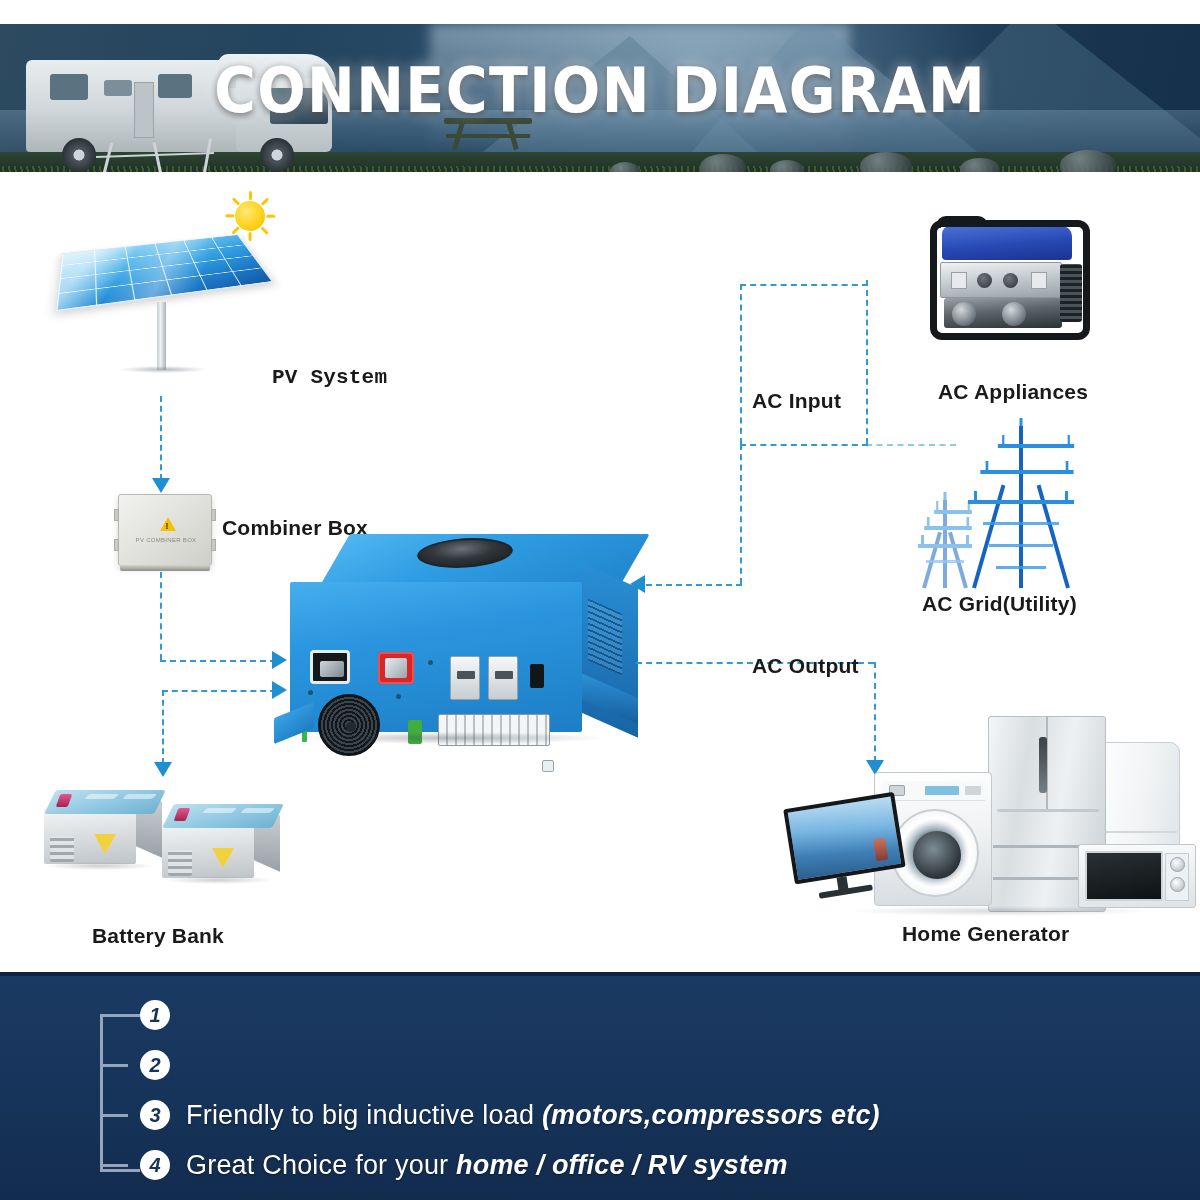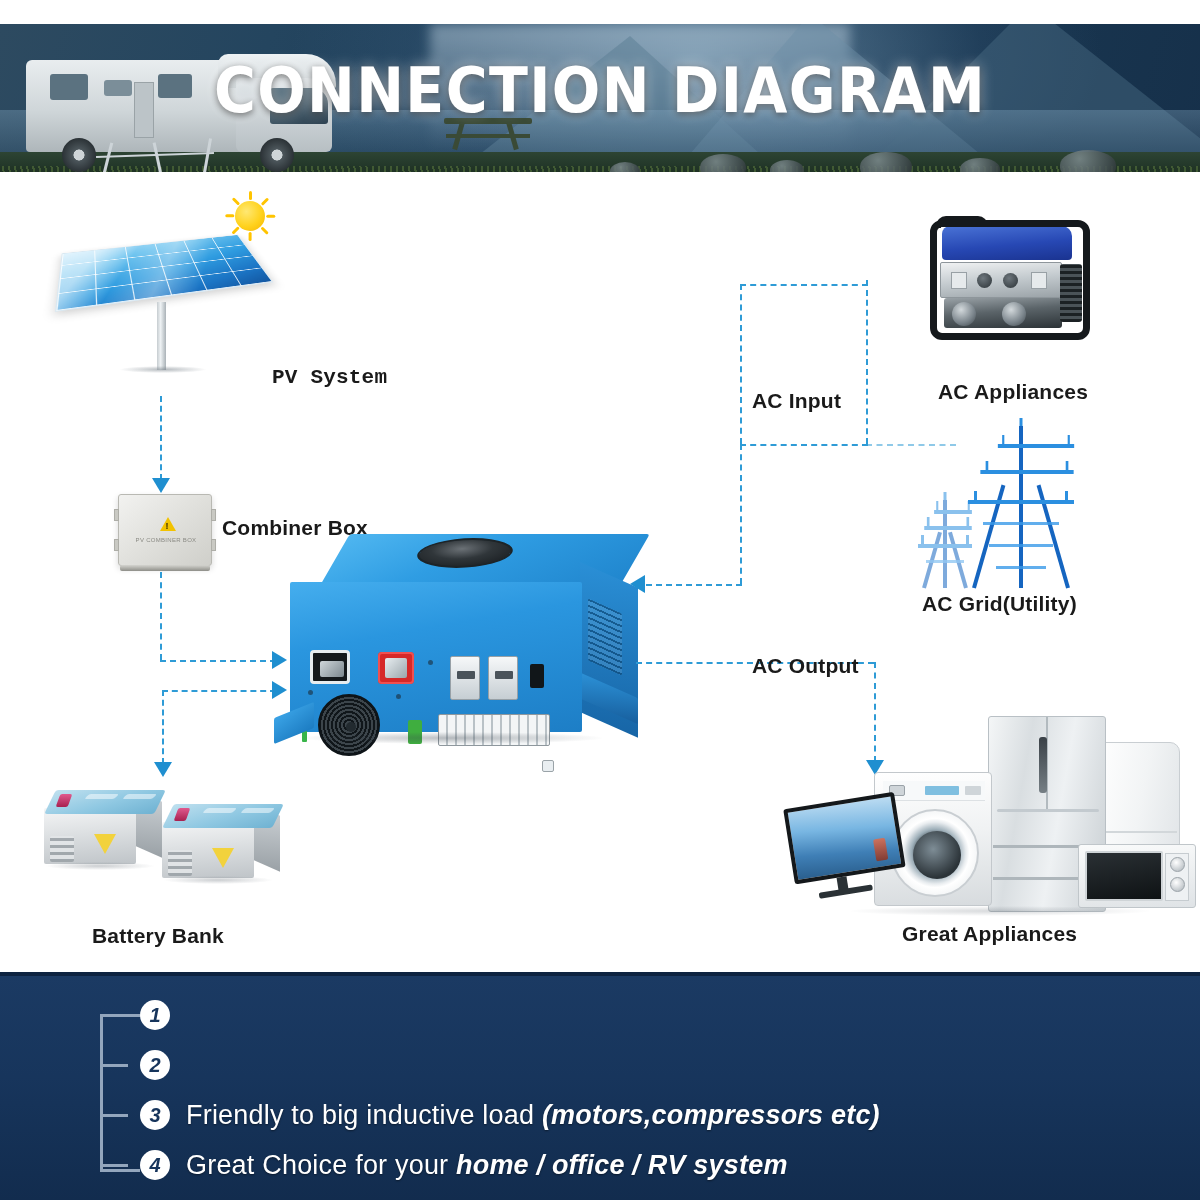--- a/index.html
+++ b/index.html
@@ -612,21 +612,21 @@
           </div>
         <div class="w-door"></div>
       </div>
       <div class="ap tv">
         <div class="tv-screen"></div>
         <div class="tv-stand"></div>
         <div class="tv-foot"></div>
       </div>
       <div class="ap-shadow"></div>
     </div>
-    <div class="label" style="left:902px; top:750px;">Great Appliances</div>
+    <div class="label" style="left:902px; top:750px;">Home Generator</div>
   </div>
 
   <div class="features">
     <div class="feat-list">
       <div class="brace"></div>
 
       <div class="feat-row">
         <div class="tick"></div>
         <div class="num">1</div>
       </div>

